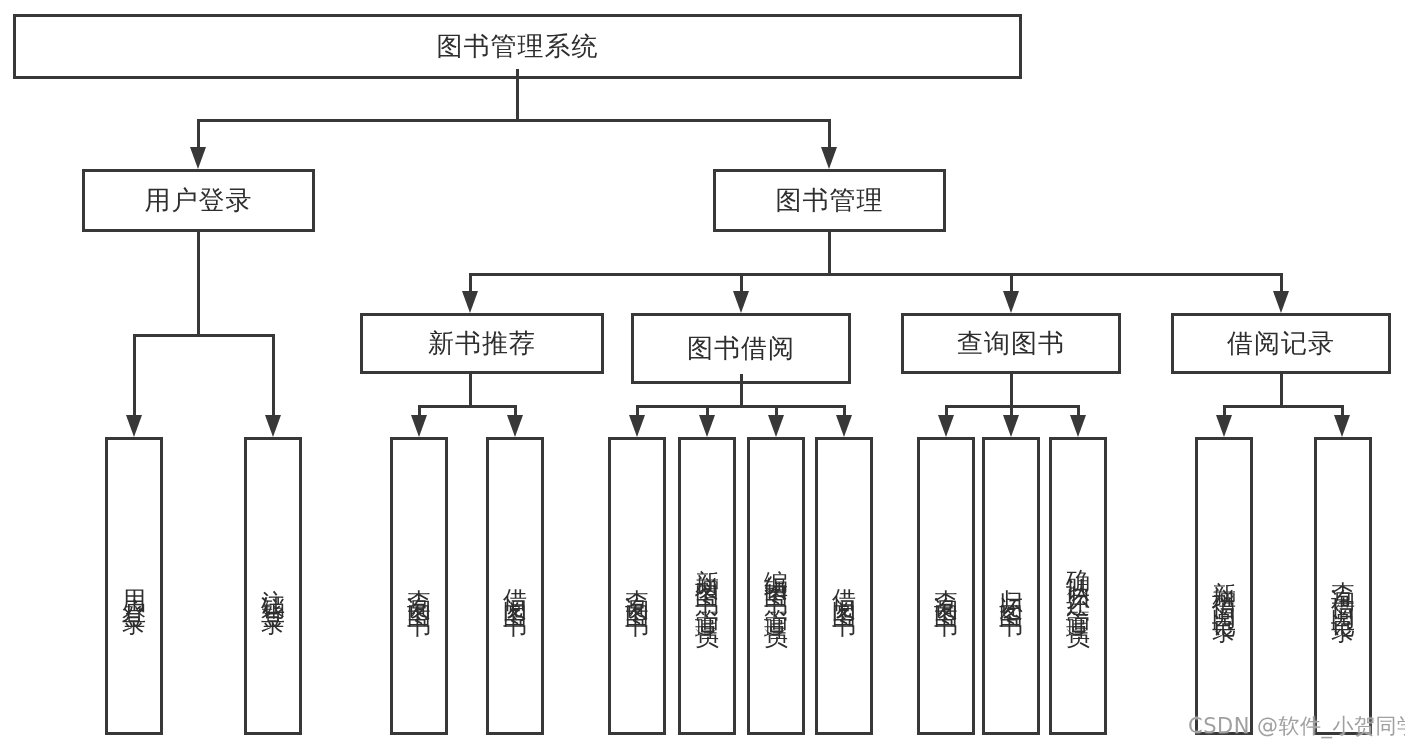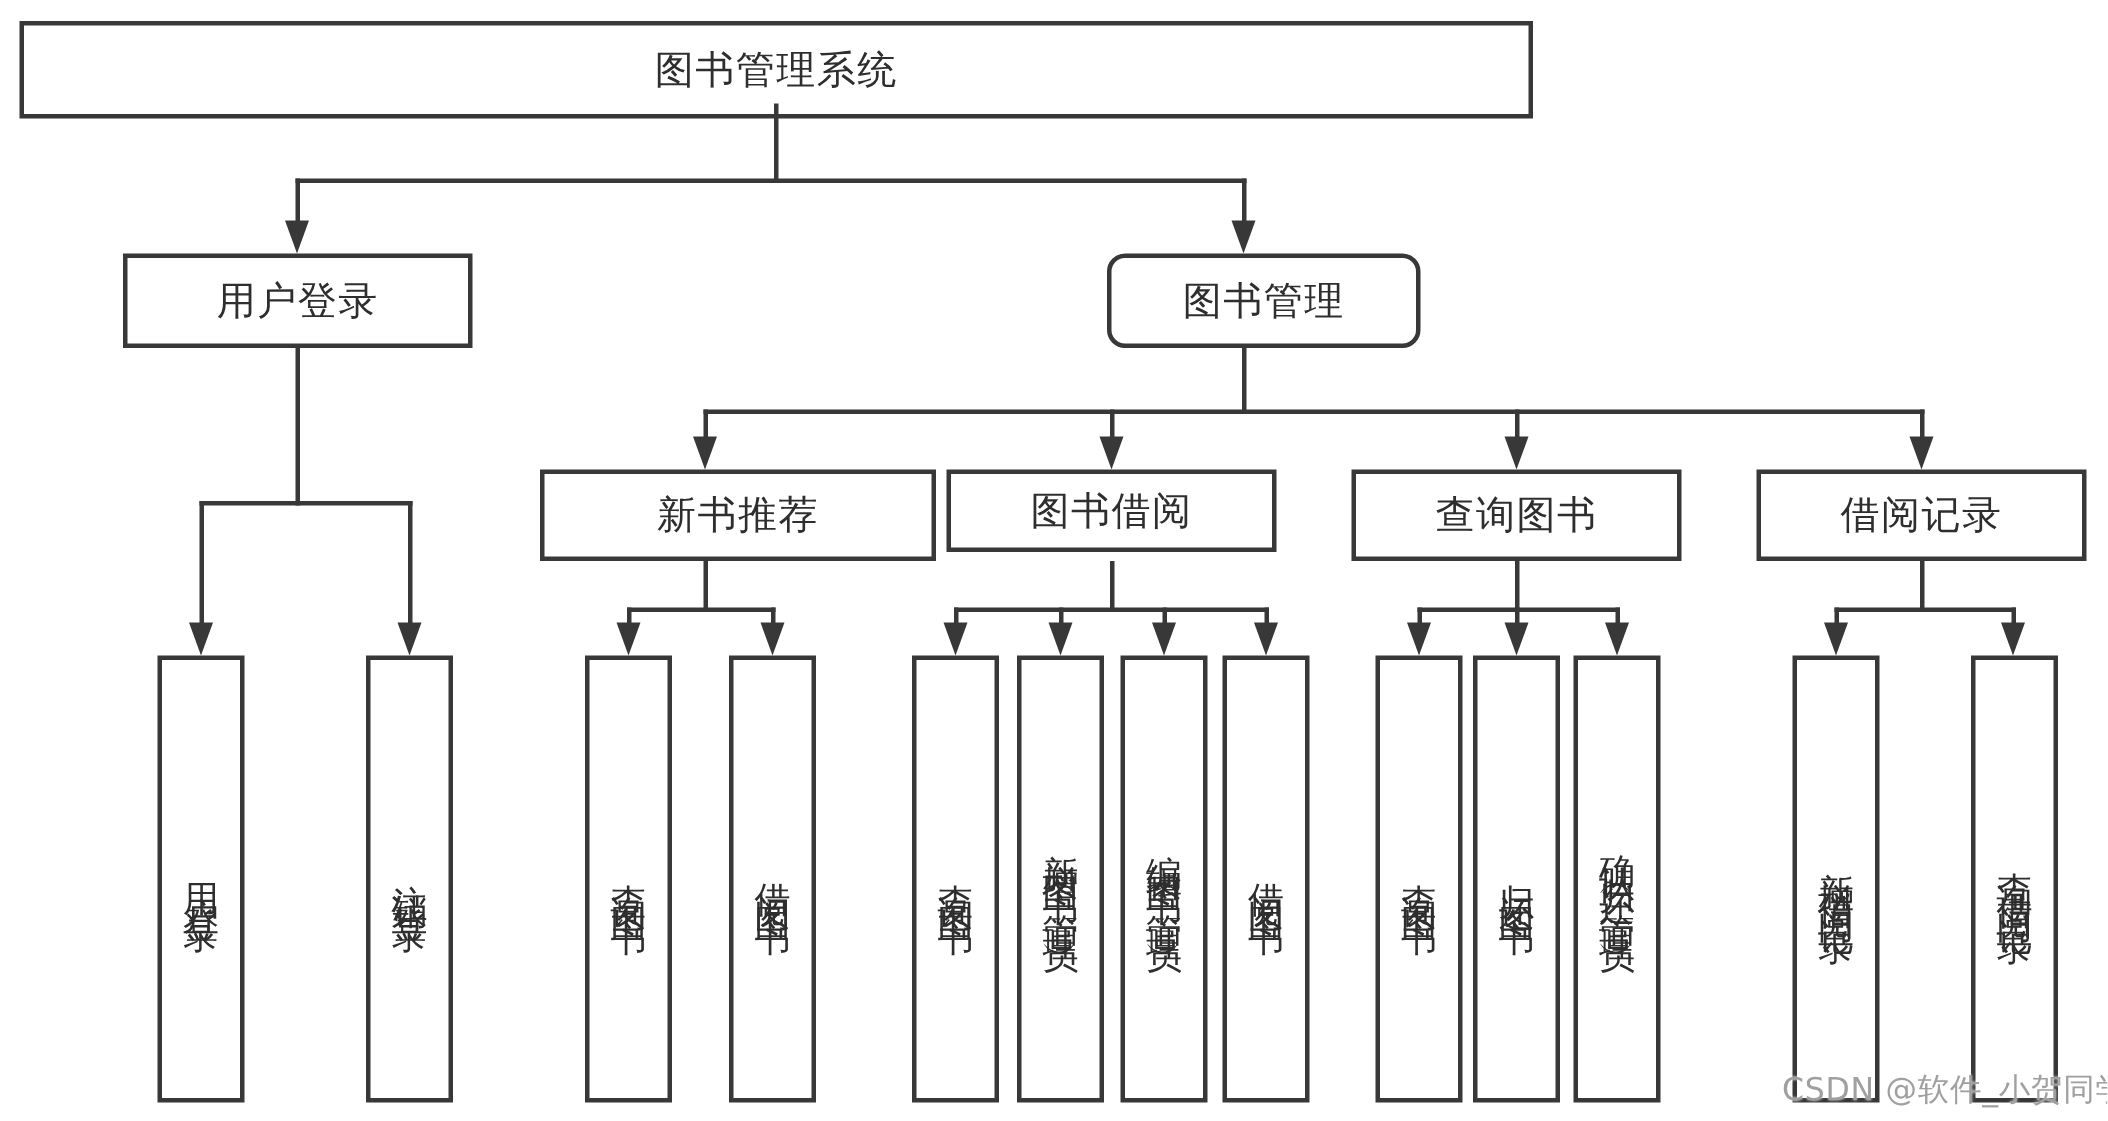--- a/index.html
+++ b/index.html
@@ -46,28 +46,28 @@
 
 <div id="canvas">
 
   <div class="node h-node" style="left:13px;top:14px;width:1009px;height:65px;">
     <span>图书管理系统</span>
   </div>
 
   <div class="node h-node" style="left:82px;top:169px;width:233px;height:63px;">
     <span>用户登录</span>
   </div>
-  <div class="node h-node" style="left:738px;top:169px;width:209px;height:63px;border-radius:12px;">
+  <div class="node h-node" style="left:713px;top:169px;width:233px;height:63px;">
     <span>图书管理</span>
   </div>
 
-  <div class="node h-node" style="left:360px;top:313px;width:264px;height:61px;">
+  <div class="node h-node" style="left:360px;top:313px;width:244px;height:61px;">
     <span>新书推荐</span>
   </div>
-  <div class="node h-node" style="left:631px;top:313px;width:220px;height:55px;">
+  <div class="node h-node" style="left:631px;top:313px;width:220px;height:71px;">
     <span>图书借阅</span>
   </div>
   <div class="node h-node" style="left:901px;top:313px;width:220px;height:61px;">
     <span>查询图书</span>
   </div>
   <div class="node h-node" style="left:1171px;top:313px;width:220px;height:61px;">
     <span>借阅记录</span>
   </div>
 
   <div class="node v-node" style="left:105px;">

